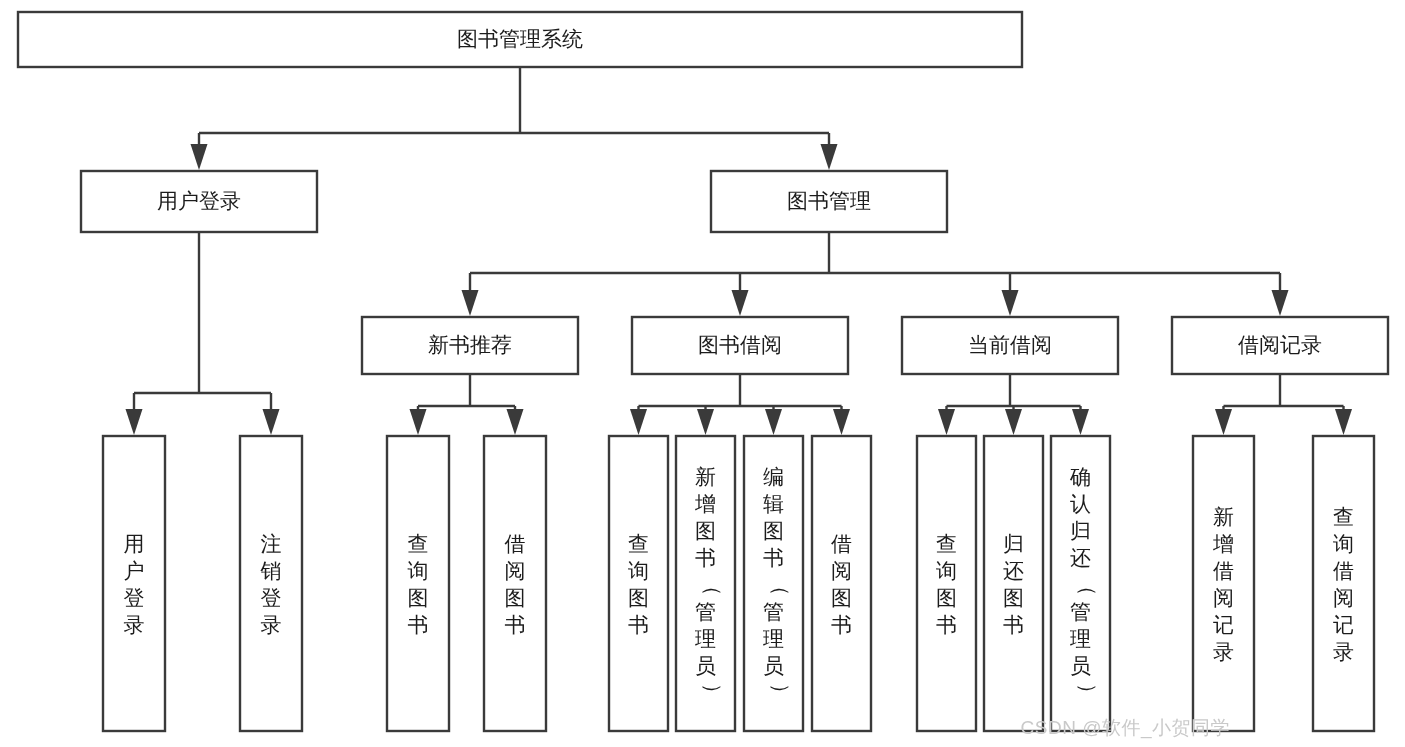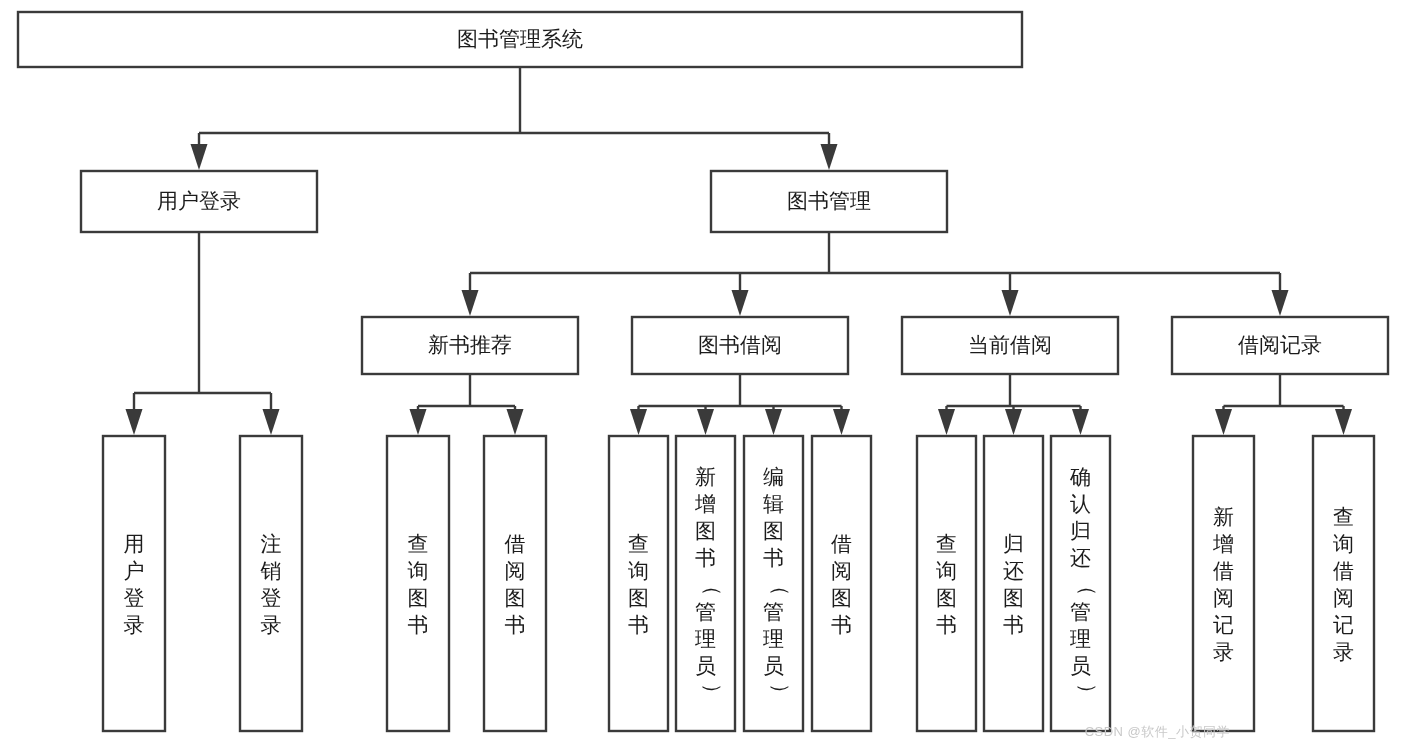--- a/index.html
+++ b/index.html
@@ -53,21 +53,21 @@
   }
   .connector-arrow {
     fill: #3a3a3a;
     stroke: none;
   }
   .watermark-text {
     position: absolute;
     right: 12px;
     bottom: 6px;
     color: #c9c9c9;
-    font-size: 13px;
+    font-size: 19px;
     font-family: "Liberation Sans", "DejaVu Sans", sans-serif;
     white-space: nowrap;
     letter-spacing: 0.5px;
   }
 </style>
 </head>
 <body>
 
 <div id="diagram-root">
   <svg class="diagram-canvas" viewBox="0 0 1405 747" xmlns="http://www.w3.org/2000/svg">

